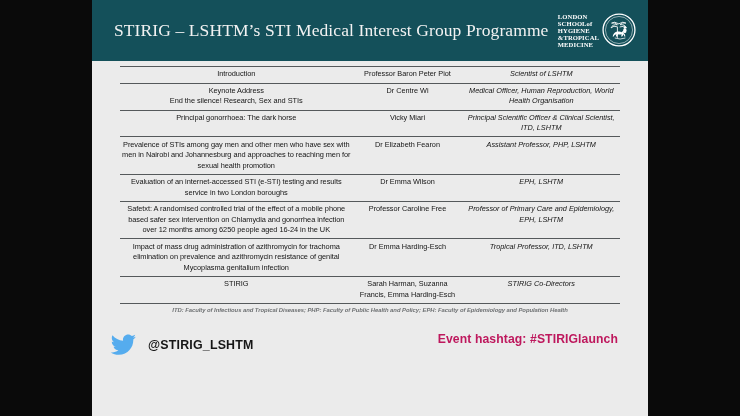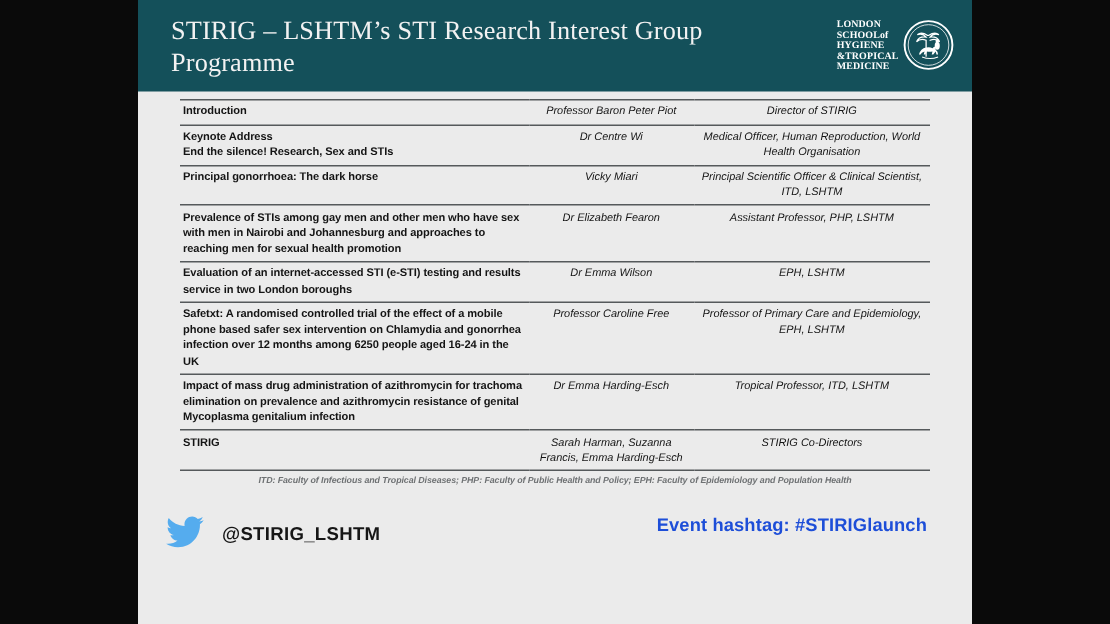--- a/index.html
+++ b/index.html
@@ -52,29 +52,29 @@
   table.prog { width:100%; border-collapse:collapse; table-layout:fixed; }
   table.prog td {
     border-top:1.1px solid #55595b;
     padding:2.4px 2px 2.6px 2px;
     vertical-align:top;
     color:#141414;
   }
   table.prog tr:last-child td { border-bottom:1.1px solid #55595b; }
   td.c-title {
     width:46.5%;
-    font-weight:bold;
+    text-align:center;
+    font-weight:normal;
     font-size:7.4px;
     line-height:1.42;
     letter-spacing:-.05px;
   }
   td.c-speaker {
     width:22%;
     text-align:center;
-    font-style:italic;
     font-size:7.3px;
     line-height:1.42;
     margin-top:12px;
   }
   td.c-role {
     width:31.5%;
     text-align:center;
     font-style:italic;
     font-size:7.3px;
     line-height:1.42;
@@ -105,31 +105,31 @@
     padding:0 34px 4px 18px;
     position:relative;
   }
   .twitter-block { display:flex; align-items:center; gap:11px;margin-top:16px; }
   .tw-icon { width:27px; height:23px; flex:0 0 auto; }
   .handle {
     font-size:12.4px; font-weight:bold; color:#161616; letter-spacing:.2px;
   }
   .hashtag {
     position:absolute; right:30px; top:50%; transform:translateY(-50%);
-    font-size:12.2px; font-weight:bold; color:#1d4ed8; letter-spacing:.1px;
+    font-size:12.2px; font-weight:bold; color:#be185d; letter-spacing:.1px;
   }
 </style>
 </head>
 <body>
 
 <div class="stage">
   <div class="slide">
 
     <div class="header">
-      <div class="header-title">STIRIG – LSHTM’s STI Research Interest Group Programme</div>
+      <div class="header-title">STIRIG – LSHTM’s STI Medical Interest Group Programme</div>
 
       <div class="logo">
         <div class="logo-words">
           <div>LONDON</div>
           <div>SCHOOLof</div>
           <div>HYGIENE</div>
           <div>&amp;TROPICAL</div>
           <div>MEDICINE</div>
         </div>
         <svg class="logo-seal" viewBox="0 0 64 64">
@@ -147,21 +147,21 @@
         </svg>
       </div>
     </div>
 
     <div class="table-wrap">
       <table class="prog">
         <tbody>
             <tr>
               <td class="c-title">Introduction</td>
               <td class="c-speaker">Professor Baron Peter Piot</td>
-              <td class="c-role">Director of STIRIG</td>
+              <td class="c-role">Scientist of LSHTM</td>
             </tr>
             <tr>
               <td class="c-title">Keynote Address<br>End the silence! Research, Sex and STIs</td>
               <td class="c-speaker">Dr Centre Wi</td>
               <td class="c-role">Medical Officer, Human Reproduction, World Health Organisation</td>
             </tr>
             <tr>
               <td class="c-title">Principal gonorrhoea: The dark horse</td>
               <td class="c-speaker">Vicky Miari</td>
               <td class="c-role">Principal Scientific Officer &amp; Clinical Scientist, ITD, LSHTM</td>

